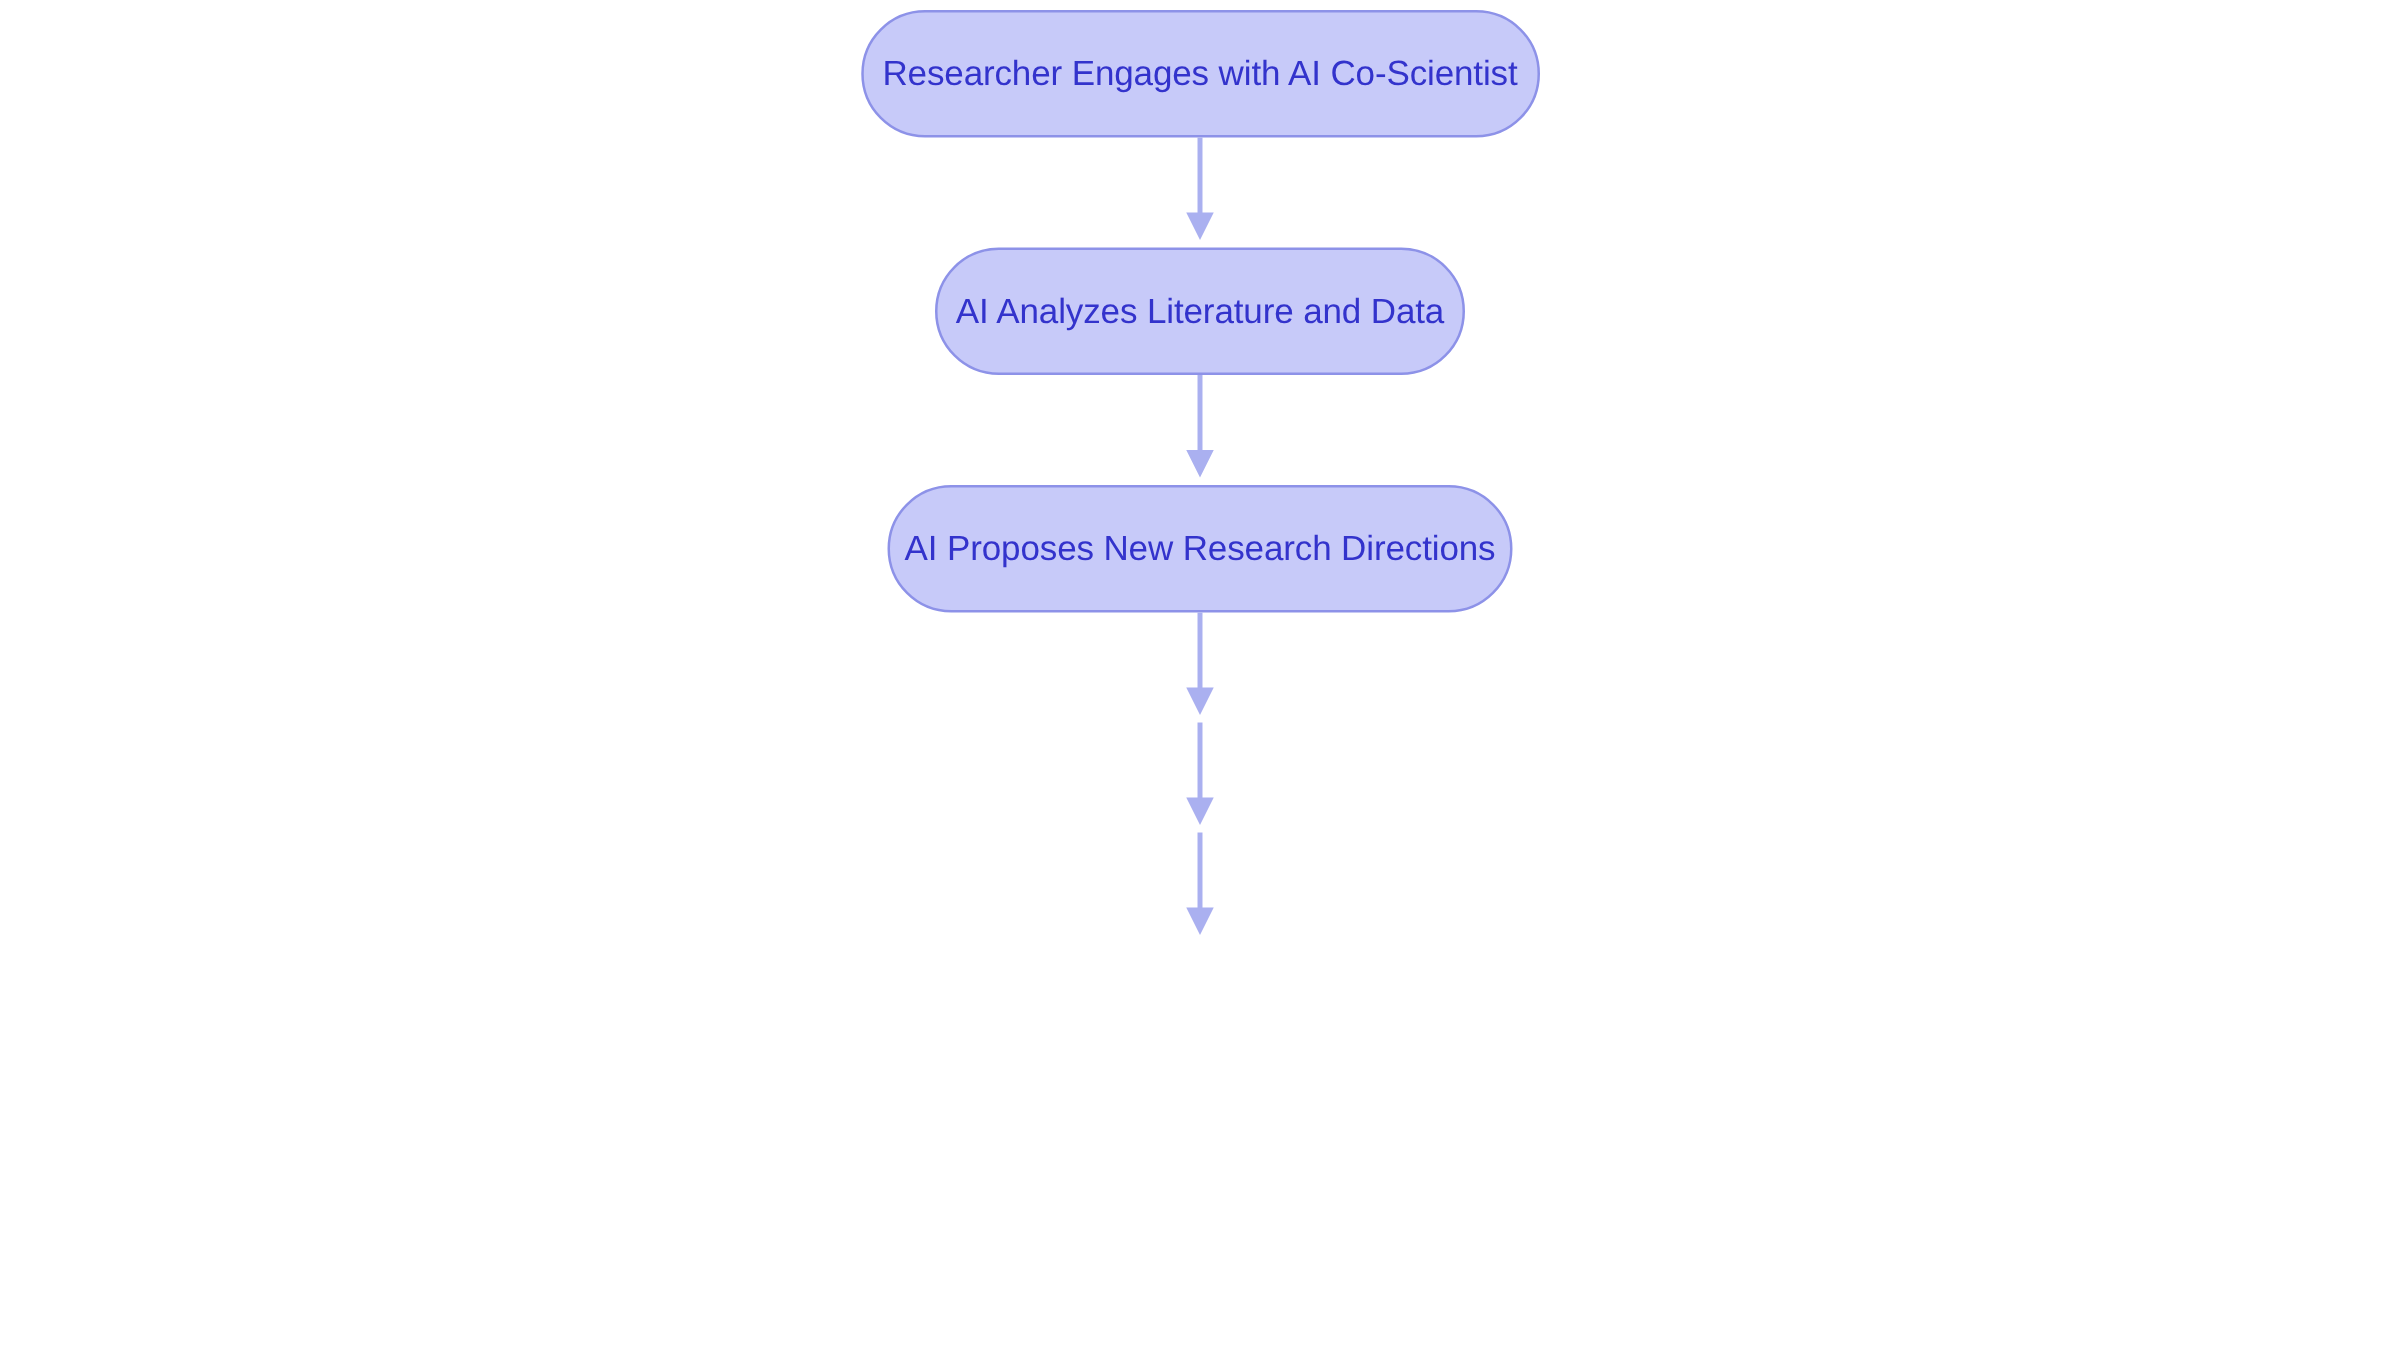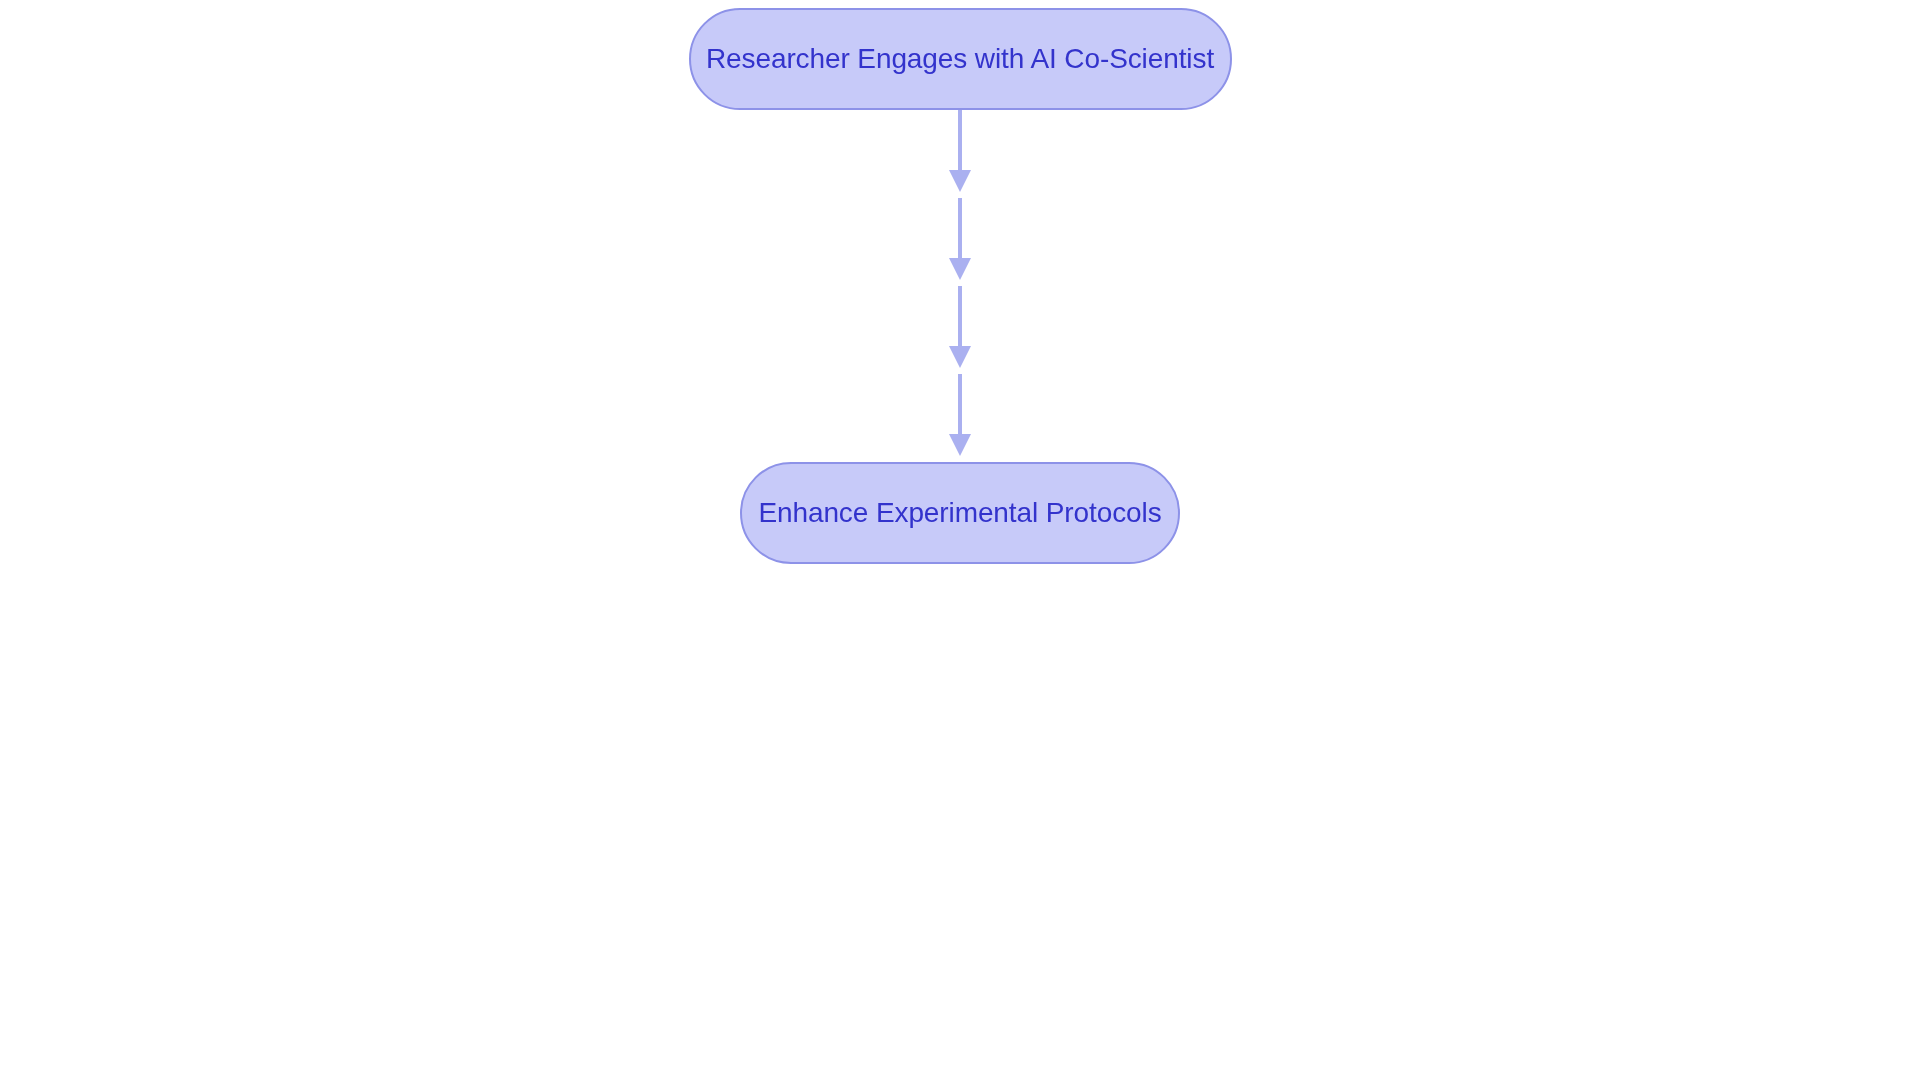--- a/index.html
+++ b/index.html
@@ -84,40 +84,47 @@
     <div class="node w1">
       <span class="node-label">Researcher Engages with AI Co-Scientist</span>
     </div>
     <svg class="connector" viewBox="0 0 28 88">
       <line x1="14" y1="0" x2="14" y2="66" stroke="#aab0f0" stroke-width="4"></line>
       <polygon points="14,82 3,60 25,60" fill="#aab0f0"></polygon>
     </svg>
   </div>
 
   <div class="flow-step">
+    <div class="node w2">
+      <span class="node-label">AI Analyzes Literature and Data</span>
+    </div>
     <svg class="connector" viewBox="0 0 28 88">
       <line x1="14" y1="0" x2="14" y2="66" stroke="#aab0f0" stroke-width="4"></line>
       <polygon points="14,82 3,60 25,60" fill="#aab0f0"></polygon>
     </svg>
   </div>
 
+  <div class="flow-step">
+    <div class="node w3">
+      <span class="node-label">AI Proposes New Research Directions</span>
+    </div>
+    <svg class="connector" viewBox="0 0 28 88">
+      <line x1="14" y1="0" x2="14" y2="66" stroke="#aab0f0" stroke-width="4"></line>
+      <polygon points="14,82 3,60 25,60" fill="#aab0f0"></polygon>
+    </svg>
+  </div>
 
   <div class="flow-step">
     <svg class="connector" viewBox="0 0 28 88">
       <line x1="14" y1="0" x2="14" y2="66" stroke="#aab0f0" stroke-width="4"></line>
       <polygon points="14,82 3,60 25,60" fill="#aab0f0"></polygon>
     </svg>
   </div>
 
   <div class="flow-step">
     <svg class="connector" viewBox="0 0 28 88">
       <line x1="14" y1="0" x2="14" y2="66" stroke="#aab0f0" stroke-width="4"></line>
       <polygon points="14,82 3,60 25,60" fill="#aab0f0"></polygon>
     </svg>
   </div>
 
-  <div class="flow-step">
-    <div class="node w6">
-      <span class="node-label">Enhance Experimental Protocols</span>
-    </div>
-  </div>
 
 </div>
 
 </body></html>

